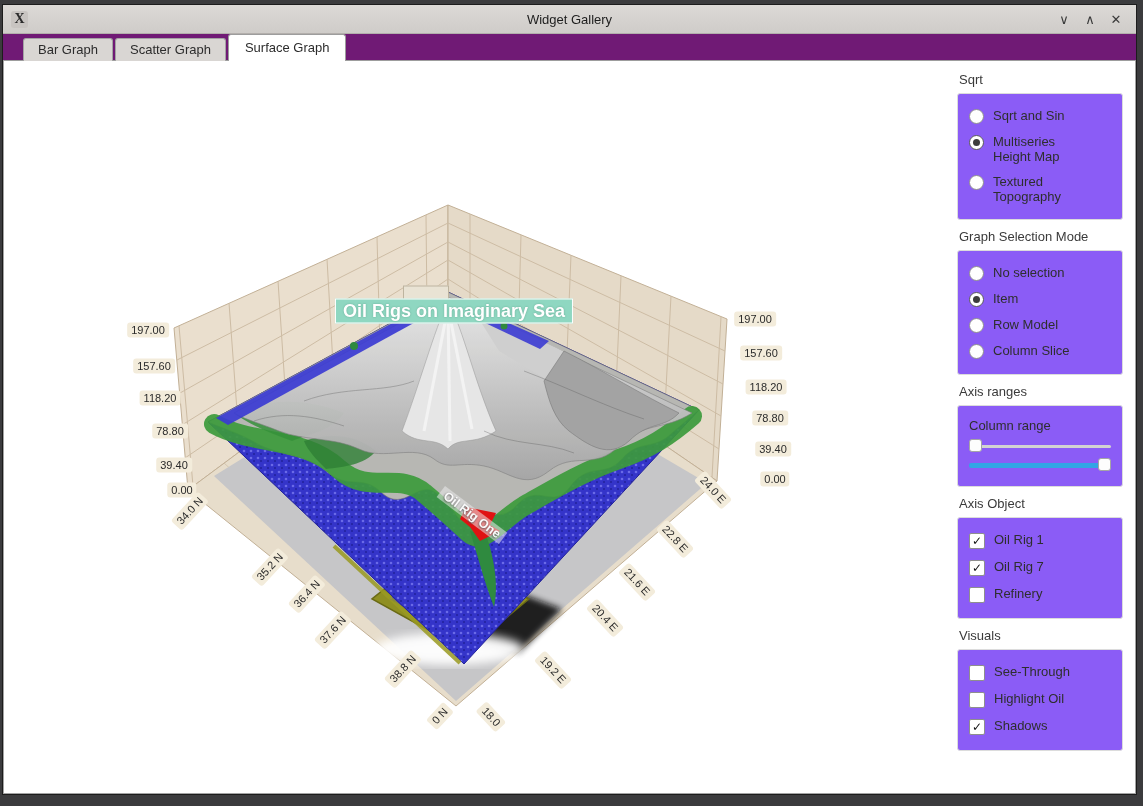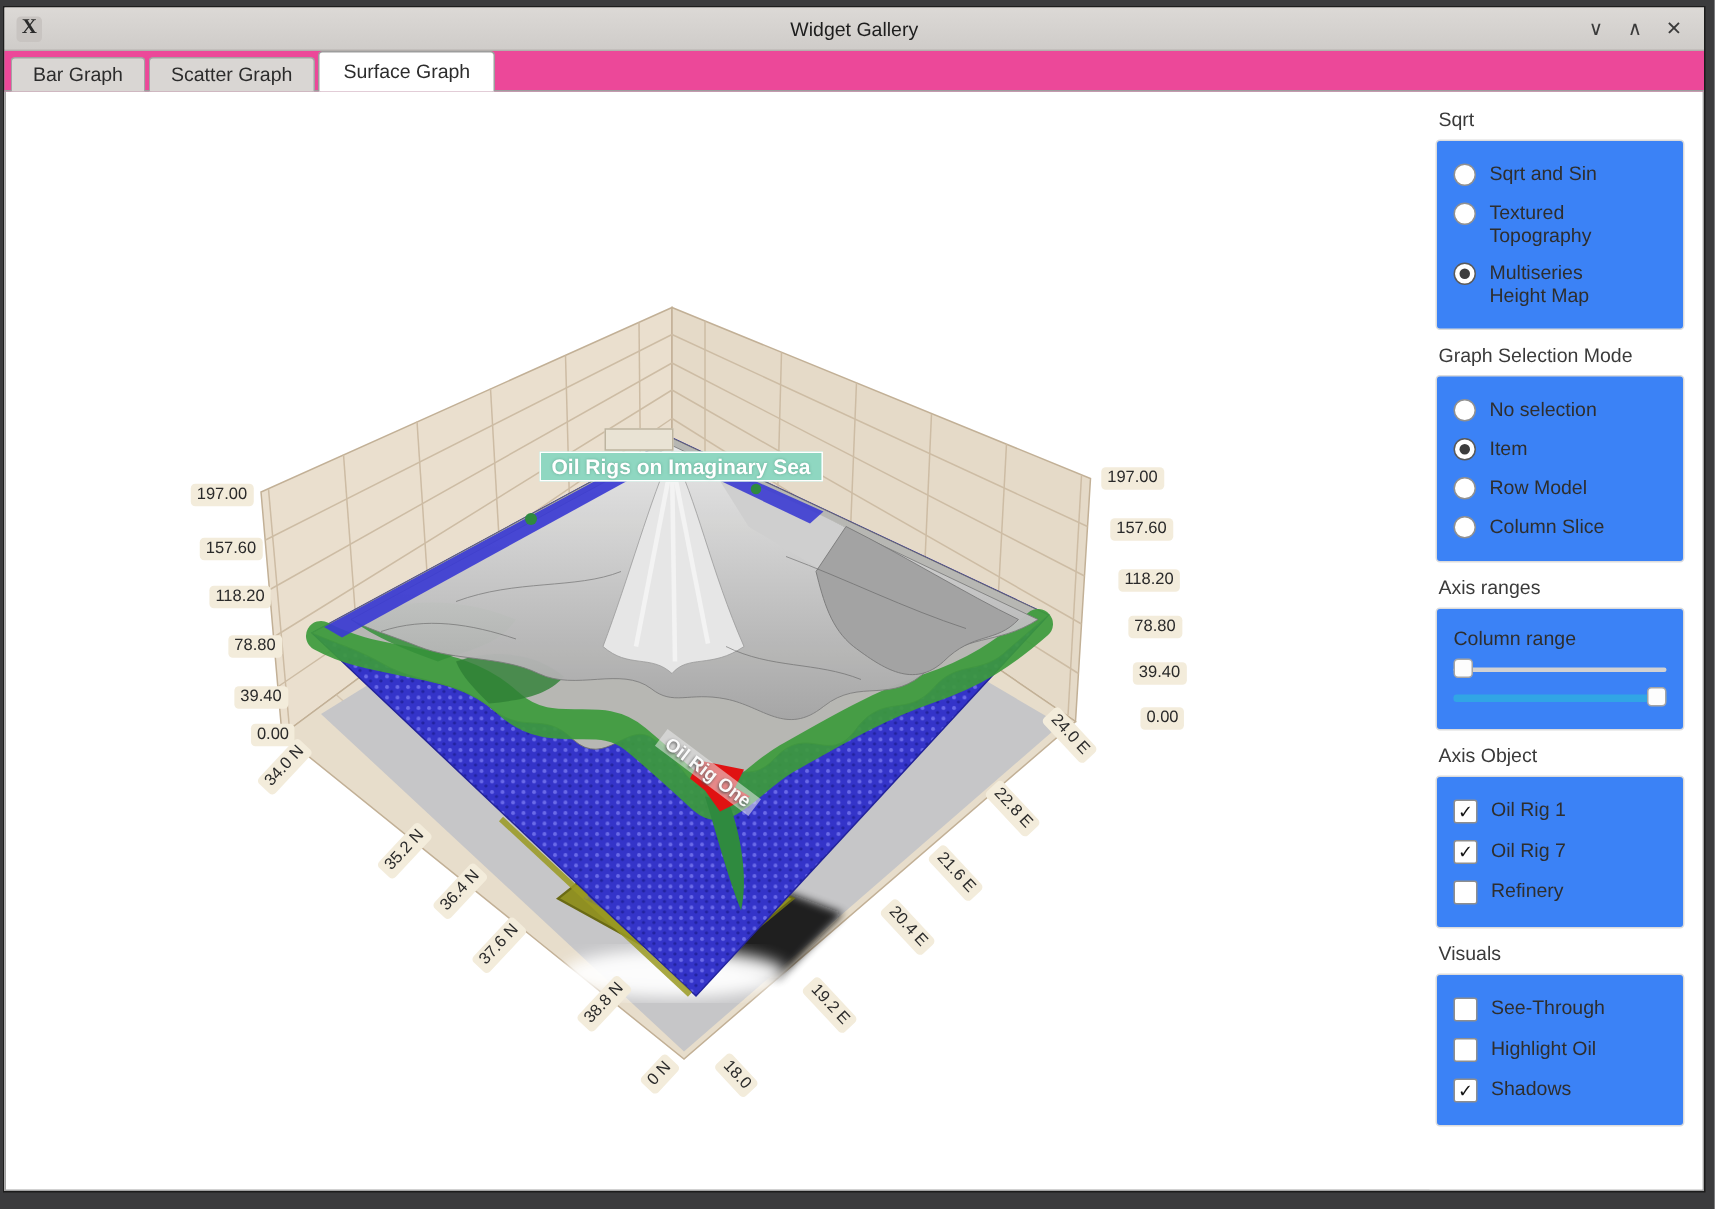--- a/index.html
+++ b/index.html
@@ -11,48 +11,48 @@
   .titlebar{height:28px;flex:none;display:flex;align-items:center;
             background:linear-gradient(#dcd9d6,#cfccc9);border-bottom:1px solid #b3afac;position:relative;}
   .app-icon{width:17px;height:17px;margin-left:8px;border-radius:3px;background:#c8c4c1;
             display:flex;align-items:center;justify-content:center;
             font-family:"Liberation Serif",serif;font-weight:bold;font-size:14px;color:#2b2b2b;}
   .win-title{position:absolute;left:0;right:0;text-align:center;font-size:13px;color:#1d1d1d;}
   .win-buttons{margin-left:auto;display:flex;align-items:center;gap:6px;padding-right:10px;z-index:2;}
   .win-btn{width:20px;height:20px;display:flex;align-items:center;justify-content:center;
            font-size:13px;color:#3a3a3a;cursor:default;}
   
-  .tabbar{flex:none;height:27px;background:#ec4899;display:flex;align-items:flex-end;padding-left:4px;
+  .tabbar{flex:none;height:27px;background:#701a75;display:flex;align-items:flex-end;padding-left:20px;
           position:relative;text-align:center;}
   .tabbar::after{content:"";position:absolute;left:0;right:0;bottom:0;height:1px;background:#9d9d9d;}
   .tab{position:relative;font-size:13px;color:#2c2c2c;background:#d9d6d3;border:1px solid #a3a3a3;
        border-bottom:none;border-radius:3px 3px 0 0;padding:3px 14px 4px;margin-right:2px;z-index:1;}
   .tab.active{background:#ffffff;padding:5px 16px 6px;z-index:3;border-color:#9d9d9d;margin-top:33px;}
   
   .content{flex:1;display:flex;background:#ffffff;border-left:1px solid #a3a3a3;
            border-right:1px solid #a3a3a3;border-bottom:1px solid #a3a3a3;overflow:hidden;}
   .stage{flex:1;position:relative;overflow:hidden;}
   .stage svg{position:absolute;left:0;top:0;}
   
   .tick{position:absolute;background:#f3ecdb;color:#2a2a2a;font-size:11px;line-height:1;
         padding:2px 4px;border-radius:3px;white-space:nowrap;transform:translate(-50%,-50%);}
   .tick.rot-n{transform:translate(-50%,-50%) rotate(-47deg);}
   .tick.rot-e{transform:translate(-50%,-50%) rotate(47deg);}
   .plot-title{position:absolute;transform:translate(-50%,-50%);background:#8fd7c1;border:1px solid #ffffff;
-        color:#ffffff;font-size:14px;font-weight:bold;padding:1px 7px;white-space:nowrap;
+        color:#ffffff;font-size:18px;font-weight:bold;padding:1px 7px;white-space:nowrap;
         text-shadow:0 0 2px rgba(30,90,70,.35);z-index:3;}
   .occluded-label{position:absolute;width:44px;height:13px;background:#e9e3d4;border:1px solid #bdb49f;
         transform:translate(-50%,-50%);z-index:2;}
   .rig-label{position:absolute;transform:translate(-50%,-50%) rotate(37deg);
         background:rgba(235,235,235,.55);color:#fafafa;font-size:12.5px;font-weight:bold;
         padding:0 5px;white-space:nowrap;text-shadow:0 1px 2px rgba(80,80,80,.95);z-index:3;}
   
   .sidebar{flex:none;width:170px;padding:2px 12px 0 0;background:#ffffff;font-size:13px;color:#2e2e2e;}
   .section-label{margin:9px 0 6px 6px;color:#3a3a3a;}
-  .group{border:1px solid #dcdcdc;border-radius:3px;background:#3b82f6;padding:4px 9px;margin-left:4px;}
+  .group{border:1px solid #dcdcdc;border-radius:3px;background:#8b5cf6;padding:4px 9px;margin-left:4px;}
   .opt-row{display:flex;align-items:flex-start;gap:9px;margin:11px 2px;cursor:default;}
   .opt-label{max-width:100px;line-height:1.12;}
   .radio{flex:none;width:13px;height:13px;margin-top:0;border:1px solid #909090;border-radius:50%;
          background:#fff;position:relative;}
   .radio.selected{border-color:#5a5a5a;}
   .radio.selected::after{content:"";position:absolute;inset:3px;border-radius:50%;background:#3c3c3c;}
   .checkbox{flex:none;width:14px;height:14px;border:1px solid #8e8e8e;border-radius:2px;background:#fff;
          display:flex;align-items:center;justify-content:center;font-size:12px;font-weight:bold;color:#111;}
   .slider-block{margin:8px 2px 10px;}
   .slider-name{margin:4px 0 6px;}
@@ -231,26 +231,26 @@
 
       <div class="sidebar">
 
         <div class="section-label">Sqrt</div>
         <div class="group">
           <div class="opt-row">
             <span class="radio"></span>
             <span class="opt-label">Sqrt and Sin</span>
           </div>
           <div class="opt-row">
-            <span class="radio"></span>
-            <span class="opt-label">Textured Topography</span>
-          </div>
-          <div class="opt-row">
             <span class="radio selected"></span>
             <span class="opt-label">Multiseries Height Map</span>
+          </div>
+          <div class="opt-row">
+            <span class="radio"></span>
+            <span class="opt-label">Textured Topography</span>
           </div>
         </div>
 
         <div class="section-label">Graph Selection Mode</div>
         <div class="group">
           <div class="opt-row">
             <span class="radio"></span>
             <span class="opt-label">No selection</span>
           </div>
           <div class="opt-row">

